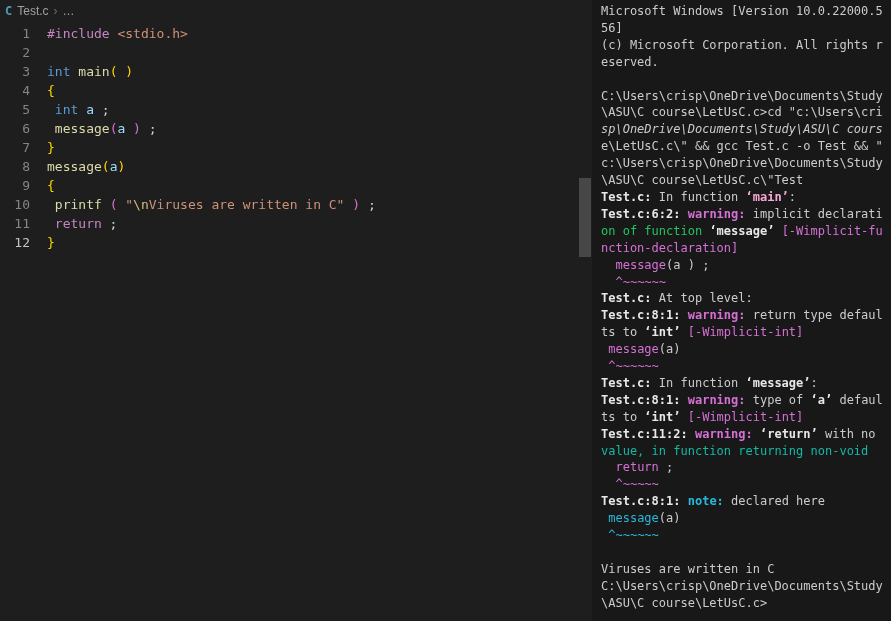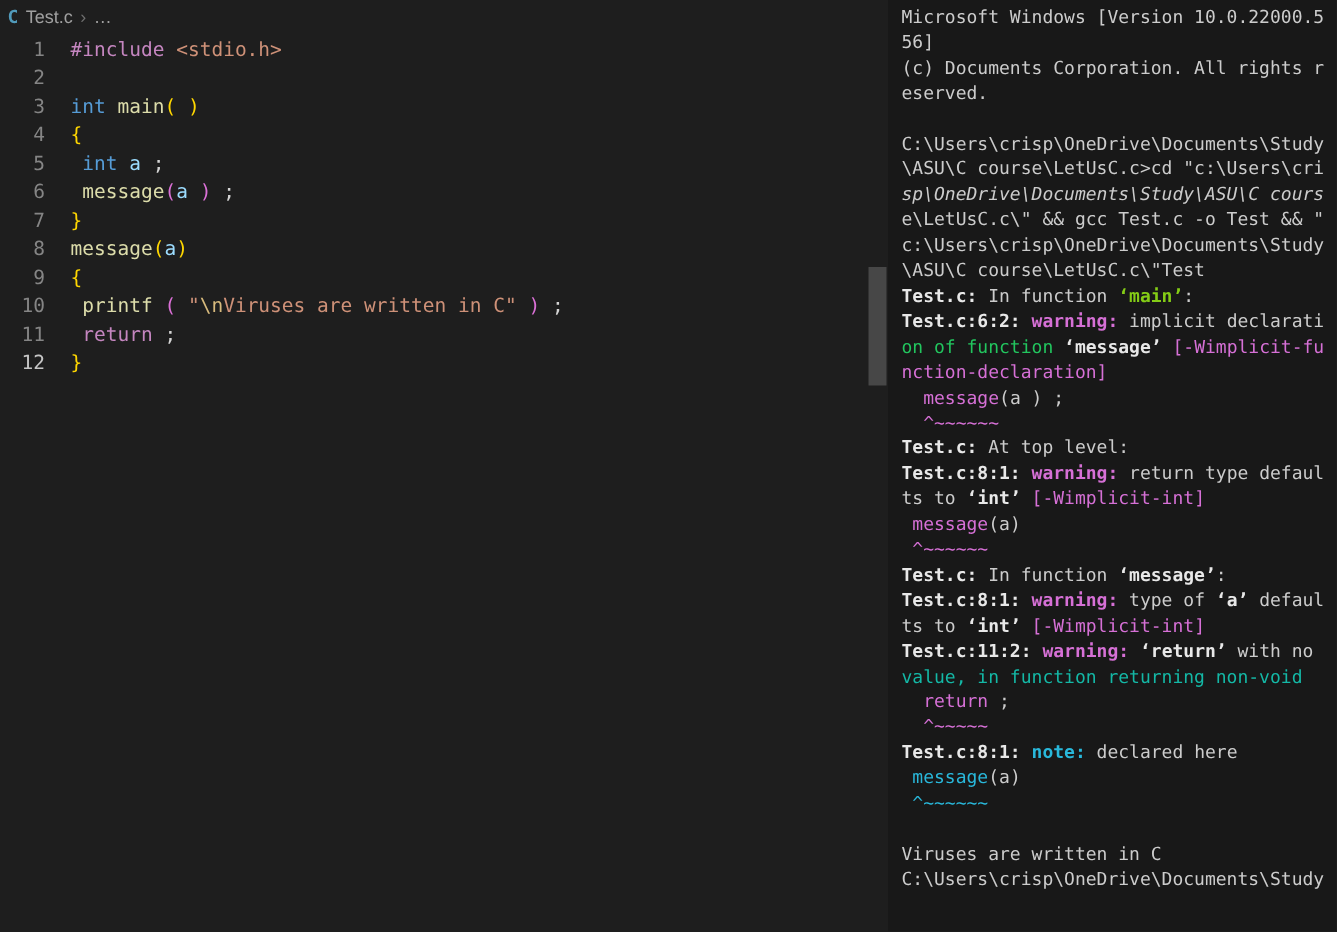--- a/index.html
+++ b/index.html
@@ -61,30 +61,30 @@
   </div>
 
   <div class="scrollbar-col">
     <div class="scroll-thumb"></div>
   </div>
 
   <div class="terminal-pane">
     <div>
         <div class="term-line"><span style="color: rgb(204, 204, 204);">Microsoft Windows [Version 10.0.22000.5</span></div>
         <div class="term-line"><span style="color: rgb(204, 204, 204);">56]</span></div>
-        <div class="term-line"><span style="color: rgb(204, 204, 204);">(c) Documents Corporation. All rights r</span></div>
+        <div class="term-line"><span style="color: rgb(204, 204, 204);">(c) Microsoft Corporation. All rights r</span></div>
         <div class="term-line"><span style="color: rgb(204, 204, 204);">eserved.</span></div>
         <div class="term-line">&nbsp;</div>
         <div class="term-line"><span style="color: rgb(204, 204, 204);">C:\Users\crisp\OneDrive\Documents\Study</span></div>
         <div class="term-line"><span style="color: rgb(204, 204, 204);">\ASU\C course\LetUsC.c&gt;cd "c:\Users\cri</span></div>
         <div class="term-line"><span style="color: rgb(204, 204, 204); font-style: italic;">sp\OneDrive\Documents\Study\ASU\C cours</span></div>
         <div class="term-line"><span style="color: rgb(204, 204, 204);">e\LetUsC.c\" &amp;&amp; gcc Test.c -o Test &amp;&amp; "</span></div>
         <div class="term-line"><span style="color: rgb(204, 204, 204);">c:\Users\crisp\OneDrive\Documents\Study</span></div>
         <div class="term-line"><span style="color: rgb(204, 204, 204);">\ASU\C course\LetUsC.c\"Test</span></div>
-        <div class="term-line"><span style="color: rgb(232, 232, 232); font-weight: bold;">Test.c:</span><span style="color: rgb(204, 204, 204);"> In function </span><span style="color: #84cc16; font-weight: bold;">‘main’</span><span style="color: rgb(204, 204, 204);">:</span></div>
+        <div class="term-line"><span style="color: rgb(232, 232, 232); font-weight: bold;">Test.c:</span><span style="color: rgb(204, 204, 204);"> In function </span><span style="color: #f9a8d4; font-weight: bold;">‘main’</span><span style="color: rgb(204, 204, 204);">:</span></div>
         <div class="term-line"><span style="color: rgb(232, 232, 232); font-weight: bold;">Test.c:6:2:</span><span style="color: rgb(204, 204, 204);"> </span><span style="color: rgb(214, 112, 214); font-weight: bold;">warning:</span><span style="color: rgb(204, 204, 204);"> implicit declarati</span></div>
         <div class="term-line"><span style="color: #22c55e;">on of function </span><span style="color: rgb(232, 232, 232); font-weight: bold;">‘message’</span><span style="color: rgb(204, 204, 204);"> </span><span style="color: rgb(214, 112, 214);">[-Wimplicit-fu</span></div>
         <div class="term-line"><span style="color: rgb(214, 112, 214);">nction-declaration]</span></div>
         <div class="term-line"><span style="color: rgb(204, 204, 204);">  </span><span style="color: rgb(214, 112, 214);">message</span><span style="color: rgb(204, 204, 204);">(a ) ;</span></div>
         <div class="term-line"><span style="color: rgb(204, 204, 204);">  </span><span style="color: rgb(214, 112, 214);">^~~~~~~</span></div>
         <div class="term-line"><span style="color: rgb(232, 232, 232); font-weight: bold;">Test.c:</span><span style="color: rgb(204, 204, 204); text-align: center;"> At top level:</span></div>
         <div class="term-line"><span style="color: rgb(232, 232, 232); font-weight: bold;">Test.c:8:1:</span><span style="color: rgb(204, 204, 204);"> </span><span style="color: rgb(214, 112, 214); font-weight: bold;">warning:</span><span style="color: rgb(204, 204, 204);"> return type defaul</span></div>
         <div class="term-line"><span style="color: rgb(204, 204, 204);">ts to </span><span style="color: rgb(232, 232, 232); font-weight: bold;">‘int’</span><span style="color: rgb(204, 204, 204);"> </span><span style="color: rgb(214, 112, 214);">[-Wimplicit-int]</span></div>
         <div class="term-line"><span style="color: rgb(204, 204, 204);"> </span><span style="color: rgb(214, 112, 214);">message</span><span style="color: rgb(204, 204, 204);">(a)</span></div>
         <div class="term-line"><span style="color: rgb(204, 204, 204);"> </span><span style="color: rgb(214, 112, 214);">^~~~~~~</span></div>
@@ -94,16 +94,17 @@
         <div class="term-line"><span style="color: rgb(232, 232, 232); font-weight: bold;">Test.c:11:2:</span><span style="color: rgb(204, 204, 204);"> </span><span style="color: rgb(214, 112, 214); font-weight: bold;">warning:</span><span style="color: rgb(204, 204, 204);"> </span><span style="color: rgb(232, 232, 232); font-weight: bold;">‘return’</span><span style="color: rgb(204, 204, 204);"> with no</span></div>
         <div class="term-line"><span style="color: #14b8a6;">value, in function returning non-void</span></div>
         <div class="term-line"><span style="color: rgb(204, 204, 204);">  </span><span style="color: rgb(214, 112, 214);">return</span><span style="color: rgb(204, 204, 204);"> ;</span></div>
         <div class="term-line"><span style="color: rgb(204, 204, 204);">  </span><span style="color: rgb(214, 112, 214);">^~~~~~</span></div>
         <div class="term-line"><span style="color: rgb(232, 232, 232); font-weight: bold;">Test.c:8:1:</span><span style="color: rgb(204, 204, 204);"> </span><span style="color: rgb(41, 184, 219); font-weight: bold;">note:</span><span style="color: rgb(204, 204, 204);"> declared here</span></div>
         <div class="term-line"><span style="color: rgb(204, 204, 204);"> </span><span style="color: rgb(41, 184, 219);">message</span><span style="color: rgb(204, 204, 204);">(a)</span></div>
         <div class="term-line"><span style="color: rgb(204, 204, 204);"> </span><span style="color: rgb(41, 184, 219);">^~~~~~~</span></div>
         <div class="term-line">&nbsp;</div>
         <div class="term-line"><span style="color: rgb(204, 204, 204);">Viruses are written in C</span></div>
         <div class="term-line"><span style="color: rgb(204, 204, 204);">C:\Users\crisp\OneDrive\Documents\Study</span></div>
+        <div class="term-line"><span style="color: rgb(204, 204, 204);">\ASU\C course\LetUsC.c&gt;</span></div>
       </div>
   </div>
 
 </div>
 
 </body></html>

